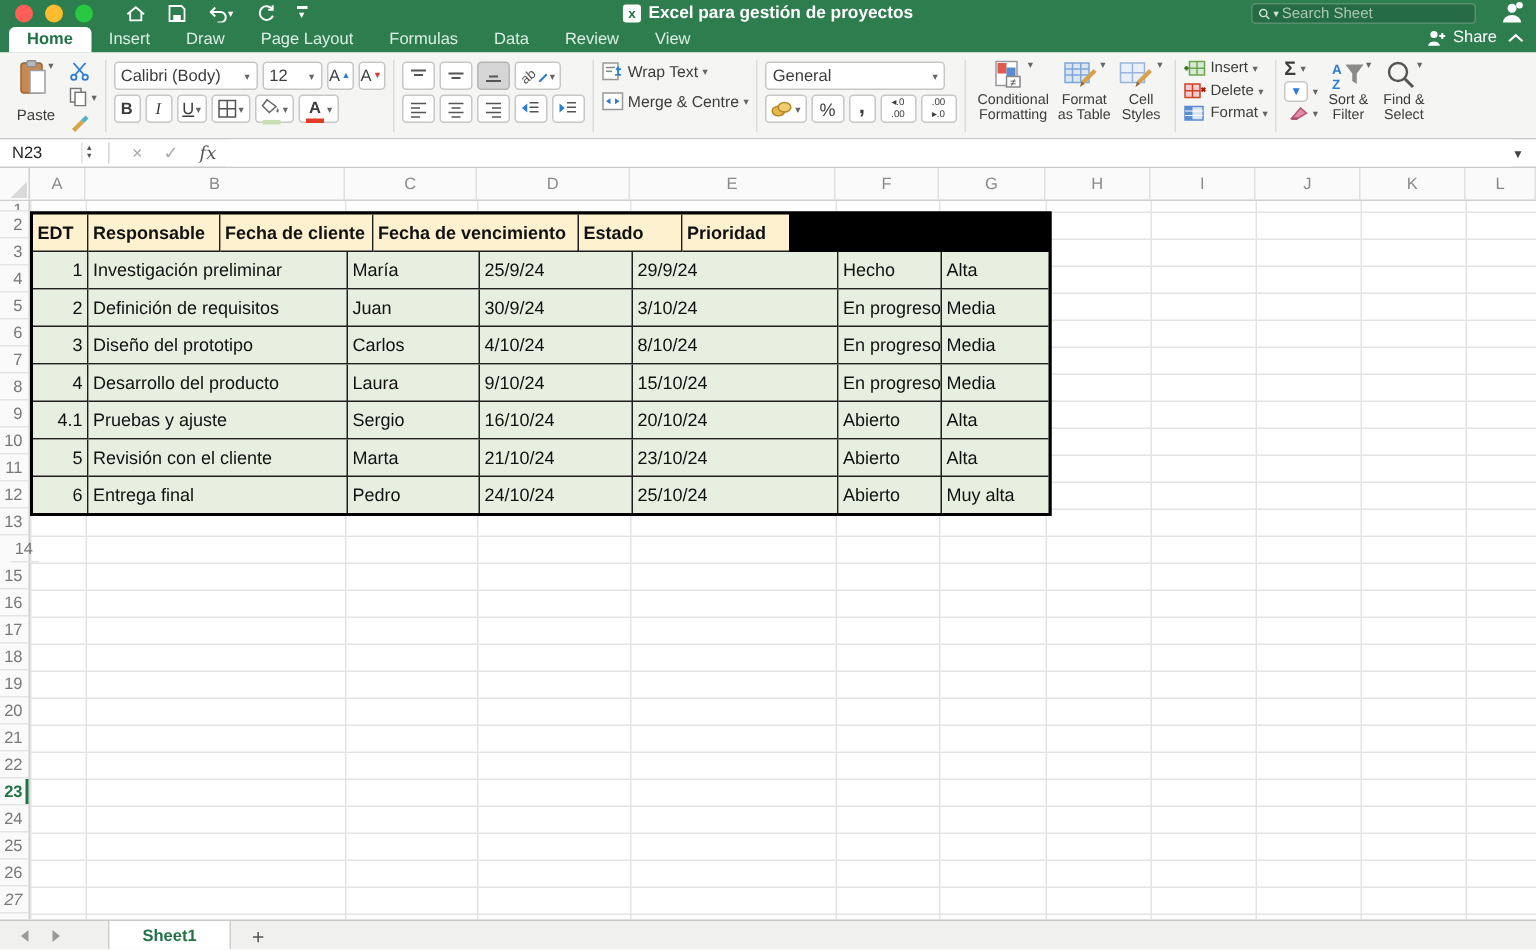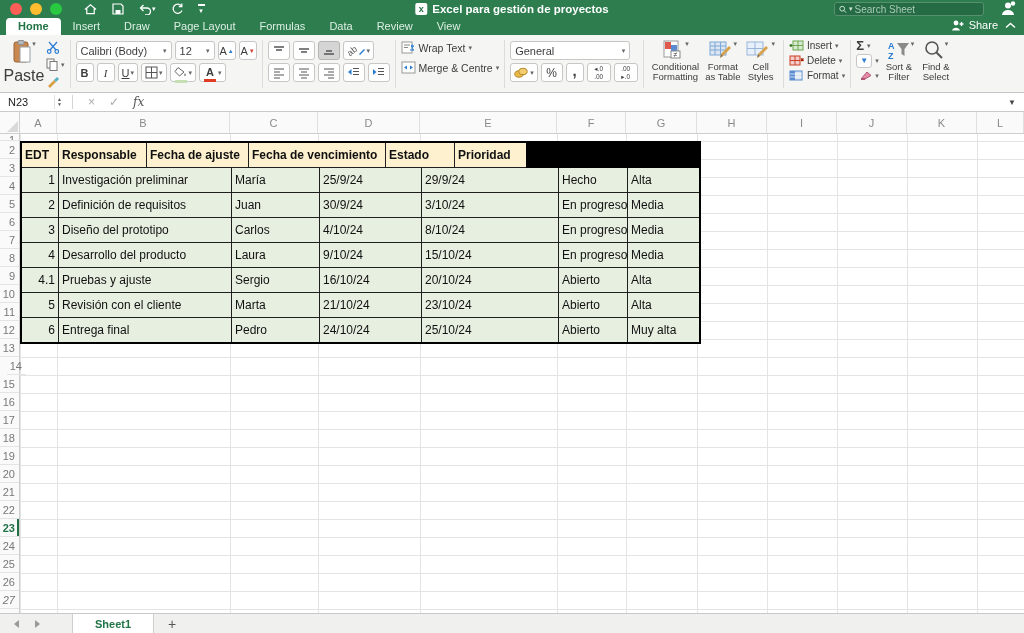--- a/index.html
+++ b/index.html
@@ -47,21 +47,21 @@
     display:inline-flex; align-items:center; justify-content:center; font-size:11px;
     padding:0 3px; gap:1px; }
   .btn.sel { background:#d5d5d5; border-color:#b5b5b5; }
   .car { font-size:7px; color:#666; }
   .dd { display:inline-flex; align-items:center; justify-content:space-between;
     border:1px solid #c7c7c7; border-radius:3px; background:#fff; height:19px;
     font-size:11px; padding:0 4px; }
   
   .paste-wrap { display:flex; gap:4px; }
   .paste-btn { display:flex; flex-direction:column; align-items:center; width:36px; padding-top:2px; }
-  .paste-btn .lbl { font-size:16px; margin-top:3px; }
+  .paste-btn .lbl { font-size:10px; margin-top:8px; }
   .clip-col { display:flex; flex-direction:column; gap:2px; padding-top:2px; }
   .mini { display:flex; align-items:center; gap:2px; height:15px; }
   
   .bigbtn { display:flex; flex-direction:column; align-items:center; justify-content:flex-start;
     font-size:9.5px; line-height:1.1; text-align:center; padding:2px 3px 0; white-space:pre-line; }
   .bigbtn .ic { display:flex; align-items:flex-start; gap:1px; height:22px; }
   .cellrow { display:flex; align-items:center; gap:3px; height:15px; font-size:10px; }
   .bold-b { font-weight:bold; }
   .ital-i { font-style:italic; font-family:"Liberation Serif",serif; }
   .und-u { text-decoration:underline; }
@@ -559,21 +559,21 @@
       <div class="hline" style="top: 425px;"></div>
       <div class="hline" style="top: 443px;"></div>
       <div class="hline" style="top: 461px;"></div>
       <div class="hline" style="top: 479px;"></div>
       <div class="hline" style="top: 497px;"></div>
     </div>
   <div class="datatable" id="datatable">
       <div class="trow head">
         <div class="tcell" style="width: 37px;">EDT</div>
         <div class="tcell" style="width: 88px;">Responsable</div>
-        <div class="tcell" style="width: 102px;">Fecha de ajuste</div>
+        <div class="tcell" style="width: 102px;">Fecha de cliente</div>
         <div class="tcell" style="width: 137px;">Fecha de vencimiento</div>
         <div class="tcell" style="width: 69px;">Estado</div>
         <div class="tcell" style="width: 71px;">Prioridad</div>
       </div>
       <div class="trow">
         <div class="tcell num" style="width: 37px;">1</div>
         <div class="tcell" style="width: 173px;">Investigación preliminar</div>
         <div class="tcell" style="width: 88px;">María</div>
         <div class="tcell" style="width: 102px;">25/9/24</div>
         <div class="tcell" style="width: 137px;">29/9/24</div>

